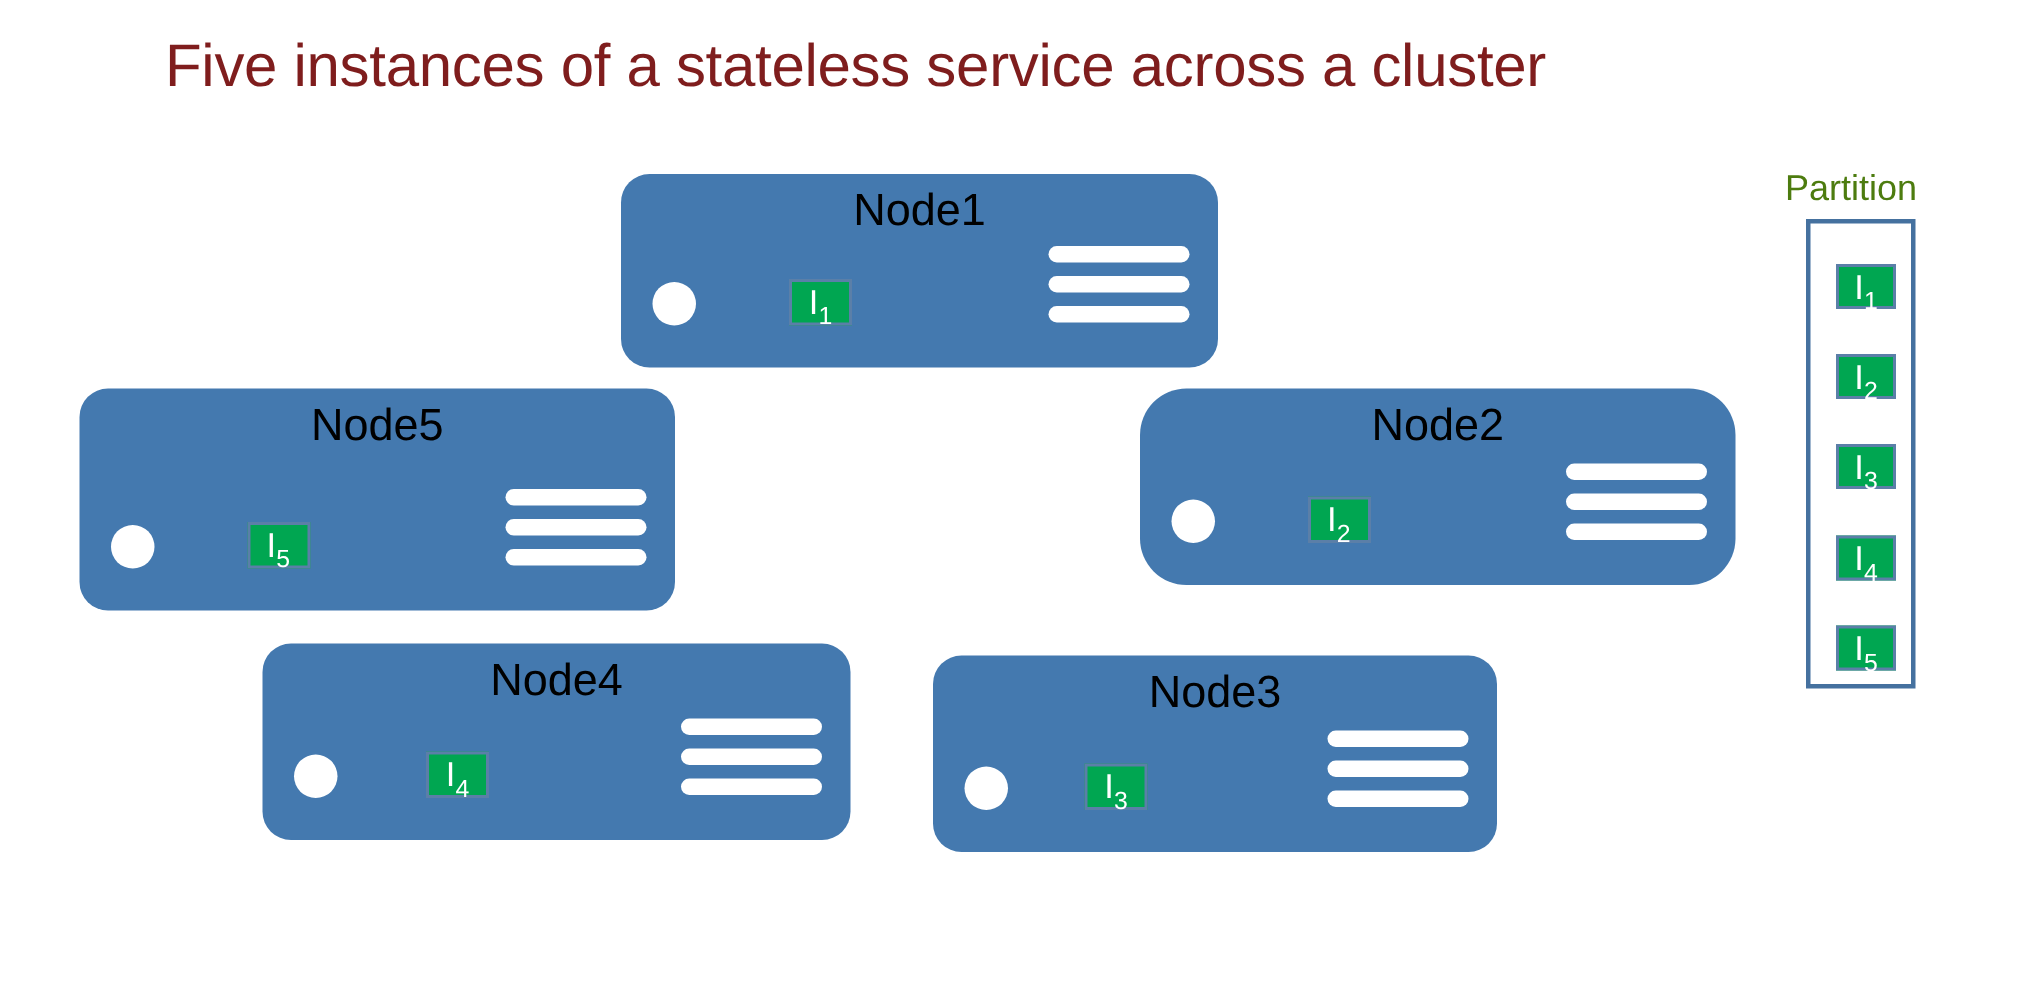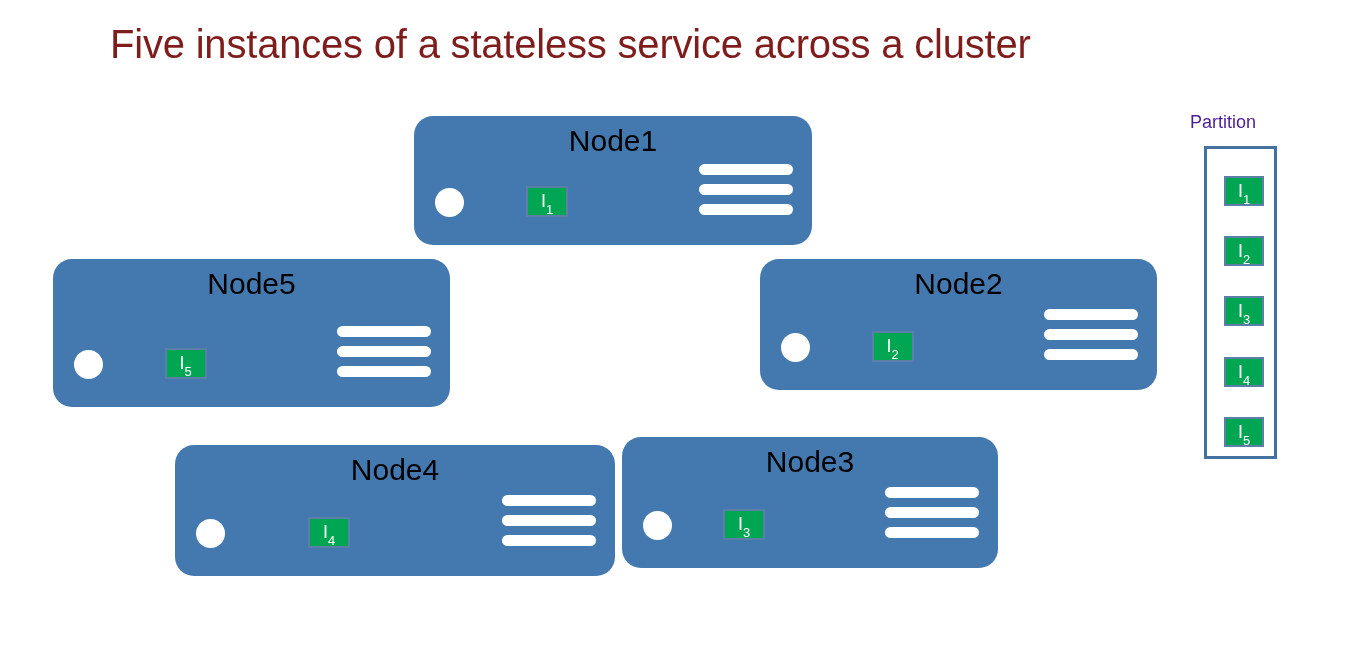--- a/index.html
+++ b/index.html
@@ -76,21 +76,21 @@
 
   
   .badge {
     position: absolute;
     width: 42px;
     height: 31px;
     background: #00A651;
     border: 2px solid #5b7fa8;
     box-sizing: border-box;
     color: #ffffff;
-    font-size: 18px;
+    font-size: 23px;
     line-height: 27px;
     text-align: center;
     white-space: nowrap;
   }
   .badge sub {
     font-size: 0.72em;
     vertical-align: baseline;
     position: relative;
     top: 7px;
     left: 0px;
@@ -104,23 +104,23 @@
   
   #partition-group {
     position: absolute;
     left: 1189px;
     top: 112px;
   }
   #partition-title {
     position: absolute;
     left: 1px;
     top: 0px;
-    font-size: 18px;
+    font-size: 24px;
     font-weight: 400;
-    color: #4c1d95;
+    color: #4d7c0f;
     white-space: nowrap;
   }
   #partition-box {
     position: absolute;
     left: 15px;
     top: 34px;
     width: 73px;
     height: 313px;
     border: 3px solid #45719f;
     background: #ffffff;
@@ -154,31 +154,31 @@
       <div class="node-card" style="left: 53px; top: 259px; width: 397px; height: 148px;">
         <div class="node-label">Node5</div>
         <div class="node-dot"></div>
         <div class="badge node-badge"><span>I</span><sub>5</sub></div>
         <div class="node-bars">
           <div class="bar"></div>
           <div class="bar"></div>
           <div class="bar"></div>
         </div>
       </div>
-      <div class="node-card" style="left: 760px; top: 259px; width: 397px; height: 131px;">
+      <div class="node-card" style="left: 760px; top: 259px; width: 397px; height: 131px; border-radius: 31px;">
         <div class="node-label">Node2</div>
         <div class="node-dot"></div>
         <div class="badge node-badge"><span>I</span><sub>2</sub></div>
         <div class="node-bars">
           <div class="bar"></div>
           <div class="bar"></div>
           <div class="bar"></div>
         </div>
       </div>
-      <div class="node-card" style="left: 175px; top: 445px; width: 440px; height: 131px;">
+      <div class="node-card" style="left: 175px; top: 429px; width: 392px; height: 131px;">
         <div class="node-label">Node4</div>
         <div class="node-dot"></div>
         <div class="badge node-badge"><span>I</span><sub>4</sub></div>
         <div class="node-bars">
           <div class="bar"></div>
           <div class="bar"></div>
           <div class="bar"></div>
         </div>
       </div>
       <div class="node-card" style="left: 622px; top: 437px; width: 376px; height: 131px;">

